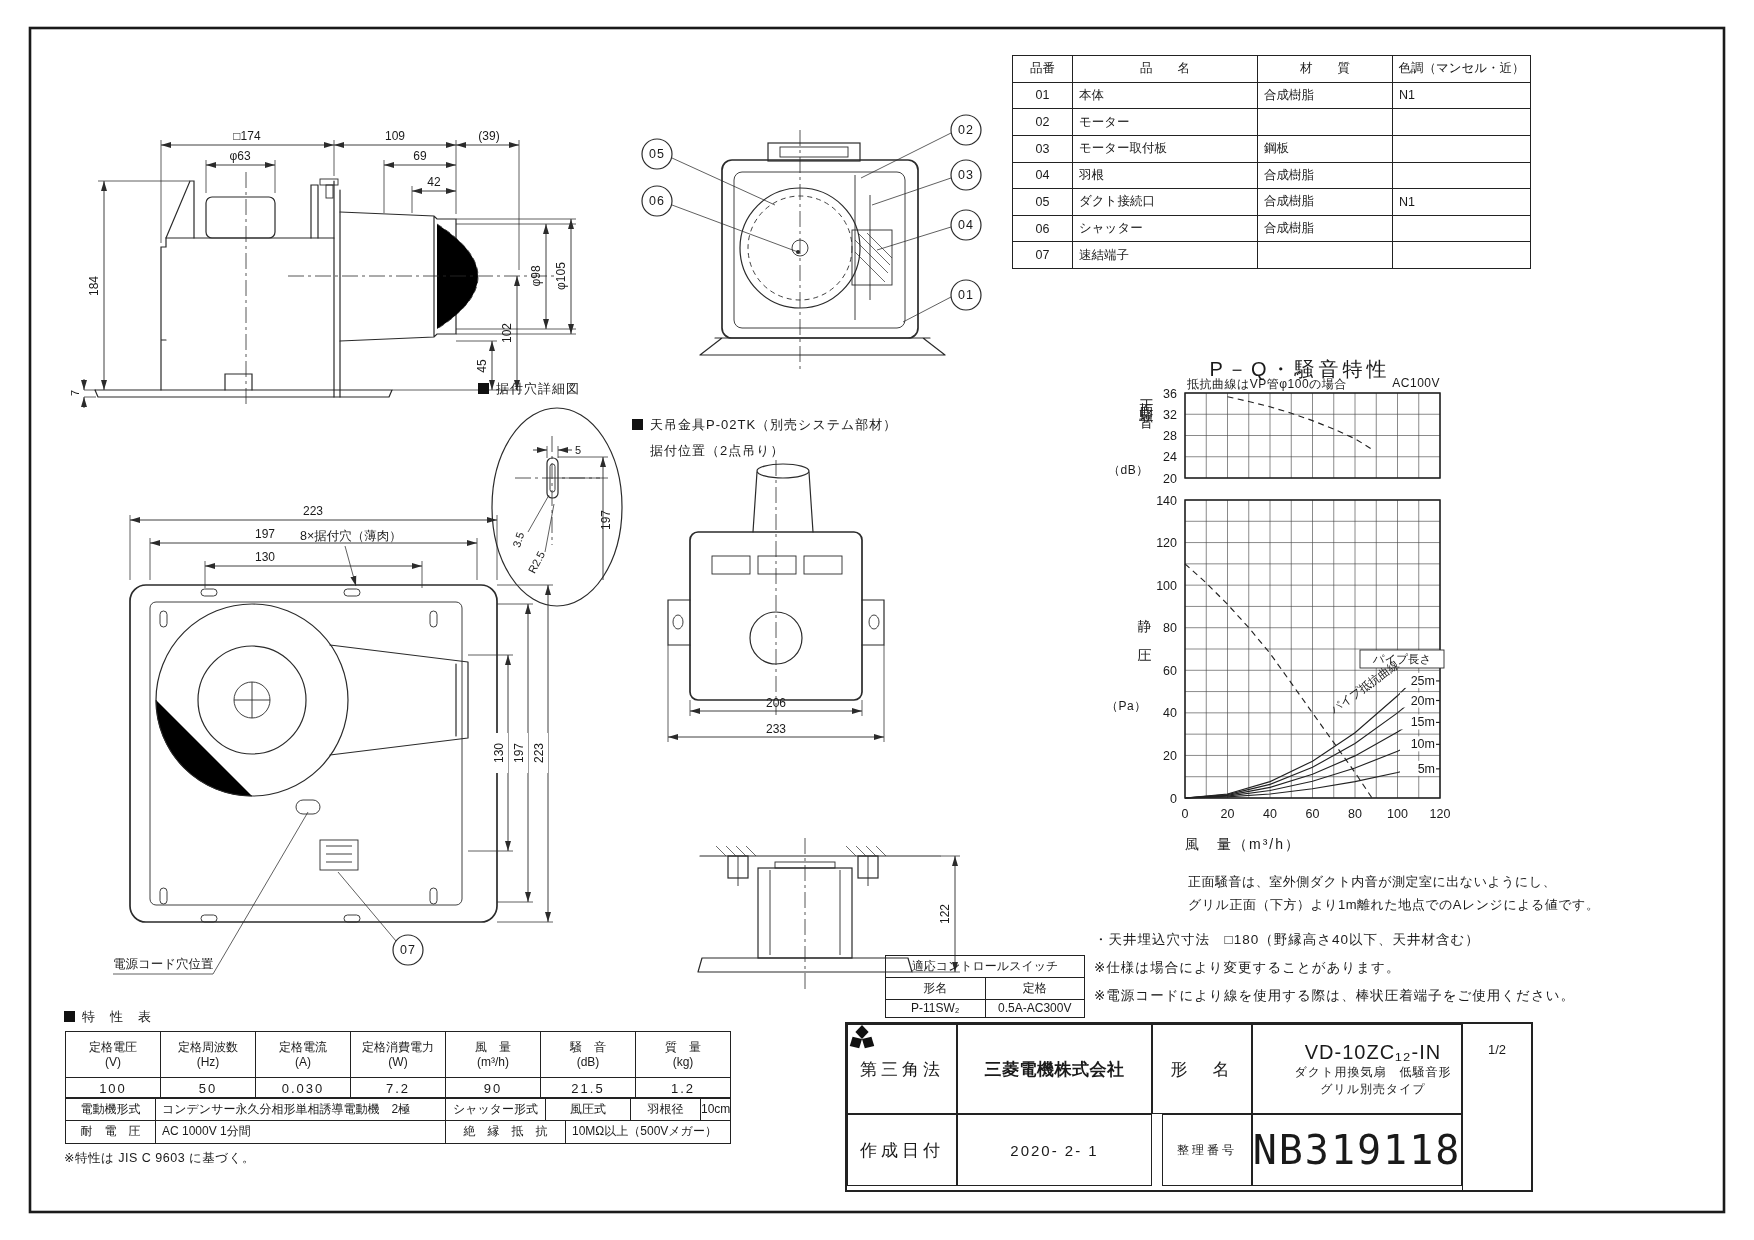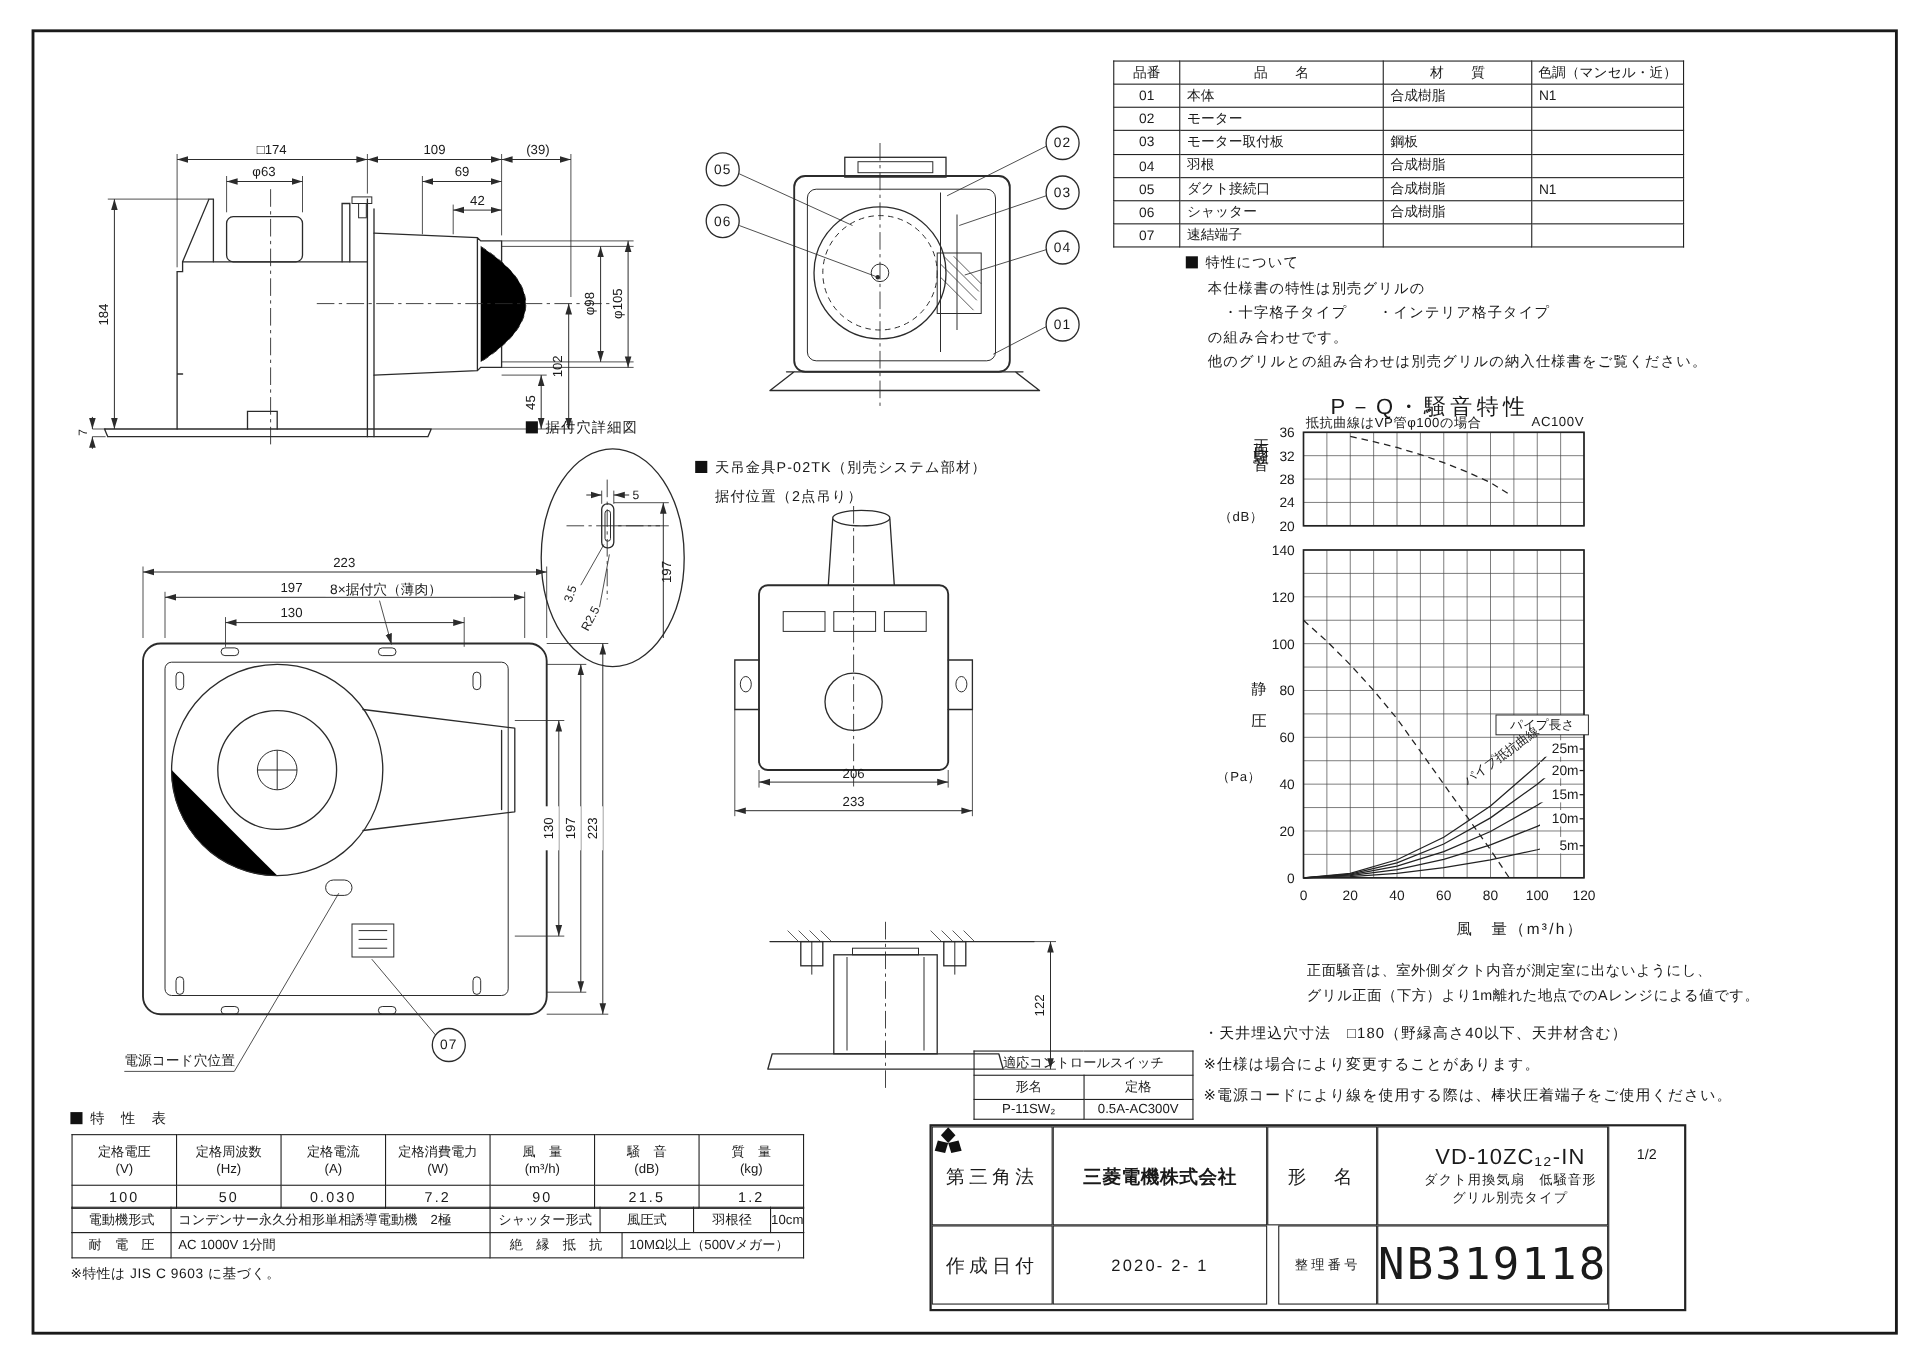--- a/index.html
+++ b/index.html
@@ -25,21 +25,21 @@
   .curve{fill:none;stroke:#222;stroke-width:1.15;}
   .dashedc{stroke-dasharray:6,4.5;}
   text.tick{font-size:12.5px;}
   
   .abs{position:absolute;}
   .bsq{display:inline-block;width:11px;height:11px;background:#111;margin-right:7px;vertical-align:-1px;}
   .jp13{font-size:13px;letter-spacing:1px;white-space:nowrap;}
   .jp12{font-size:12.5px;letter-spacing:0.5px;white-space:nowrap;}
   
   table{border-collapse:collapse;table-layout:fixed;}
-  .ptable{width:518px;height:170px;border:1.6px solid #222;}
+  .ptable{width:518px;height:214px;border:1.6px solid #222;}
   .ptable td{border:1.2px solid #222;font-size:12.5px;padding:0 0 0 6px;white-space:nowrap;overflow:hidden;}
   .ptable td.c{text-align:center;padding:0;}
   
   .charnote div{font-size:13px;line-height:22.5px;letter-spacing:1px;white-space:nowrap;}
   
   .ctitle{font-size:20px;letter-spacing:4px;text-align:center;white-space:nowrap;}
   .cnote{font-size:12px;white-space:nowrap;letter-spacing:0.5px;}
   .vlab{writing-mode:vertical-rl;text-orientation:upright;font-size:14px;white-space:nowrap;}
   .fnotes div{font-size:13px;line-height:23px;letter-spacing:0.5px;white-space:nowrap;}
   .notes div{font-size:13.5px;line-height:28px;letter-spacing:1px;white-space:nowrap;}
@@ -419,37 +419,30 @@
       <tr>
         <td class="c">07</td>
         <td>速結端子</td>
         <td></td>
         <td></td>
       </tr>
     </tbody>
       </table>
   </div>
 
-  <div class="abs charnote" style="left:1078px;top:228px;">
-    <div><span class="bsq"></span><span>特性について</span></div>
-    <div style="padding-left:20px">本仕様書の特性は別売グリルの</div>
-    <div style="padding-left:34px">・十字格子タイプ　　・インテリア格子タイプ</div>
-    <div style="padding-left:20px">の組み合わせです。</div>
-    <div style="padding-left:20px">他のグリルとの組み合わせは別売グリルの納入仕様書をご覧ください。</div>
-  </div>
 
   <div class="abs ctitle" style="left:1150px;top:356px;width:300px;">P－Q・騒音特性</div>
   <div class="abs cnote" style="left:1187px;top:376px;">抵抗曲線はVP管φ100の場合</div>
   <div class="abs cnote" style="left:1350px;top:376px;width:90px;text-align:right;">AC100V</div>
 
   <div class="abs vlab" style="left:1138px;top:388px;letter-spacing:5px;">正面騒音</div>
   <div class="abs cnote" style="left:1108px;top:462px;">（dB）</div>
   <div class="abs vlab" style="left:1136px;top:608px;letter-spacing:30px;">静圧</div>
   <div class="abs cnote" style="left:1106px;top:698px;">（Pa）</div>
-  <div class="abs" style="left:1185px;top:836px;width:255px;text-align:right;font-size:14px;letter-spacing:2px;">風　量（m³/h）</div>
+  <div class="abs" style="left:1185px;top:836px;width:255px;text-align:left;font-size:14px;letter-spacing:2px;">風　量（m³/h）</div>
 
   <div class="abs fnotes" style="left:1188px;top:870px;">
     <div>正面騒音は、室外側ダクト内音が測定室に出ないようにし、</div>
     <div>グリル正面（下方）より1m離れた地点でのAレンジによる値です。</div>
   </div>
 
   <div class="abs notes" style="left:1094px;top:926px;">
     <div>・天井埋込穴寸法　□180（野縁高さ40以下、天井材含む）</div>
     <div>※仕様は場合により変更することがあります。</div>
     <div>※電源コードにより線を使用する際は、棒状圧着端子をご使用ください。</div>

